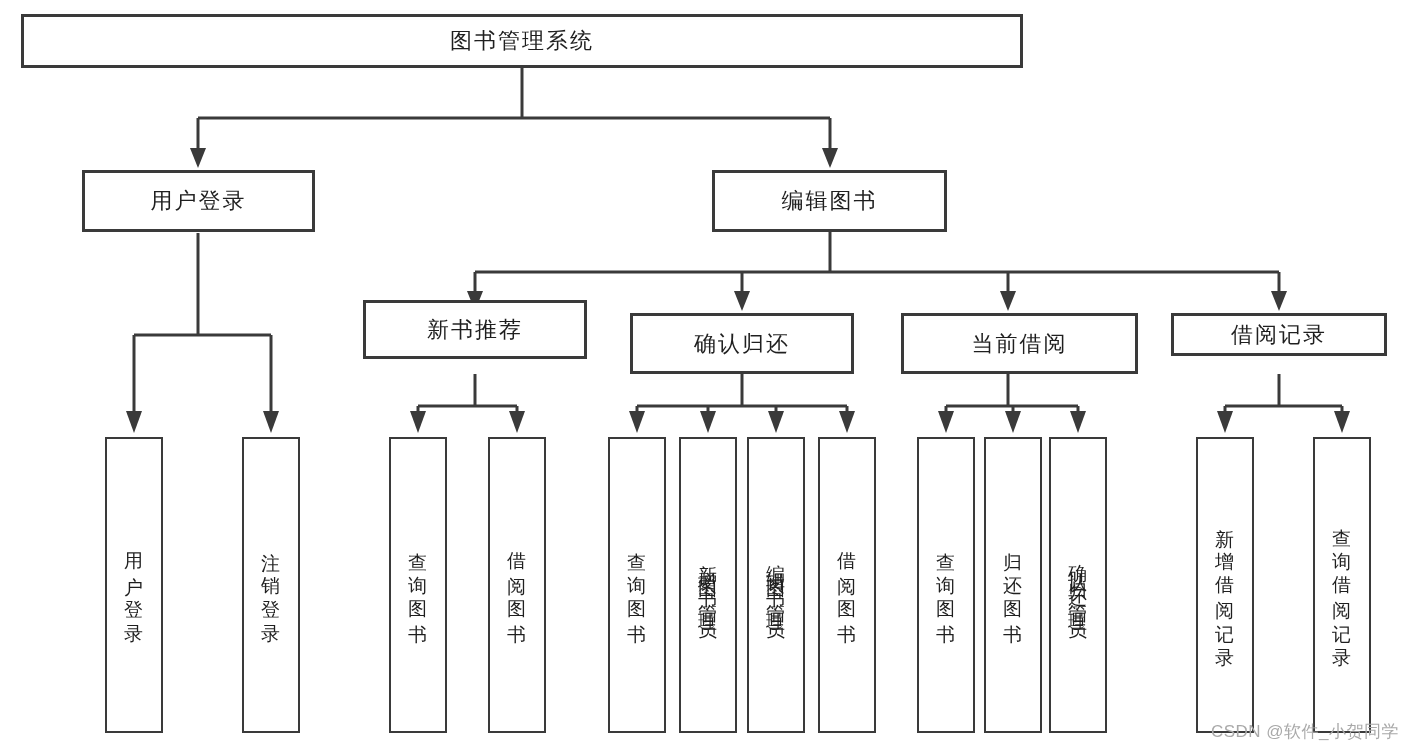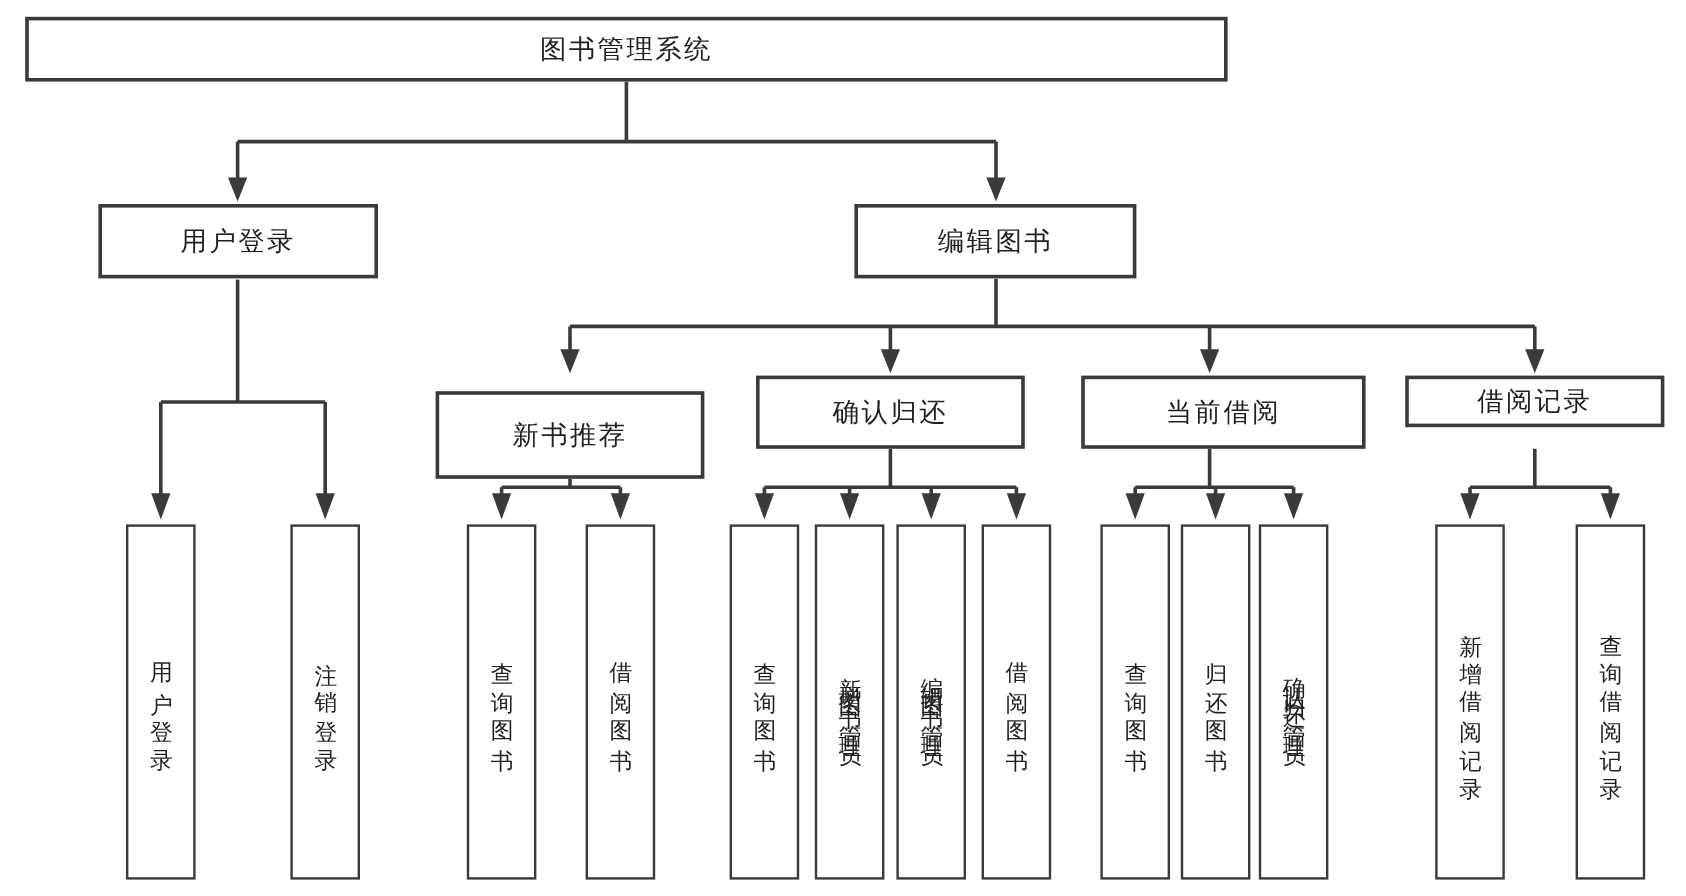--- a/index.html
+++ b/index.html
@@ -111,21 +111,21 @@
     <span>图书管理系统</span>
   </div>
 
   <div class="node node-h" style="left:82px;top:170px;width:233px;height:62px">
     <span>用户登录</span>
   </div>
   <div class="node node-h" style="left:712px;top:170px;width:235px;height:62px">
     <span>编辑图书</span>
   </div>
 
-  <div class="node node-h" style="left:363px;top:326px;width:224px;height:73px">
+  <div class="node node-h" style="left:363px;top:300px;width:224px;height:59px">
     <span>新书推荐</span>
   </div>
   <div class="node node-h" style="left:630px;top:313px;width:224px;height:61px">
     <span>确认归还</span>
   </div>
   <div class="node node-h" style="left:901px;top:313px;width:237px;height:61px">
     <span>当前借阅</span>
   </div>
   <div class="node node-h" style="left:1171px;top:313px;width:216px;height:43px">
     <span>借阅记录</span>
@@ -164,13 +164,14 @@
   <div class="node node-v v-l" style="left:1049px;top:437px;width:58px;height:296px">
     <span>确认归还（管理员）</span>
   </div>
   <div class="node node-v v-s" style="left:1196px;top:437px;width:58px;height:296px">
     <span>新增借阅记录</span>
   </div>
   <div class="node node-v v-s" style="left:1313px;top:437px;width:58px;height:296px">
     <span>查询借阅记录</span>
   </div>
 
+  <div class="watermark">CSDN @软件_小贺同学</div>
 </div>
 
 </body></html>

